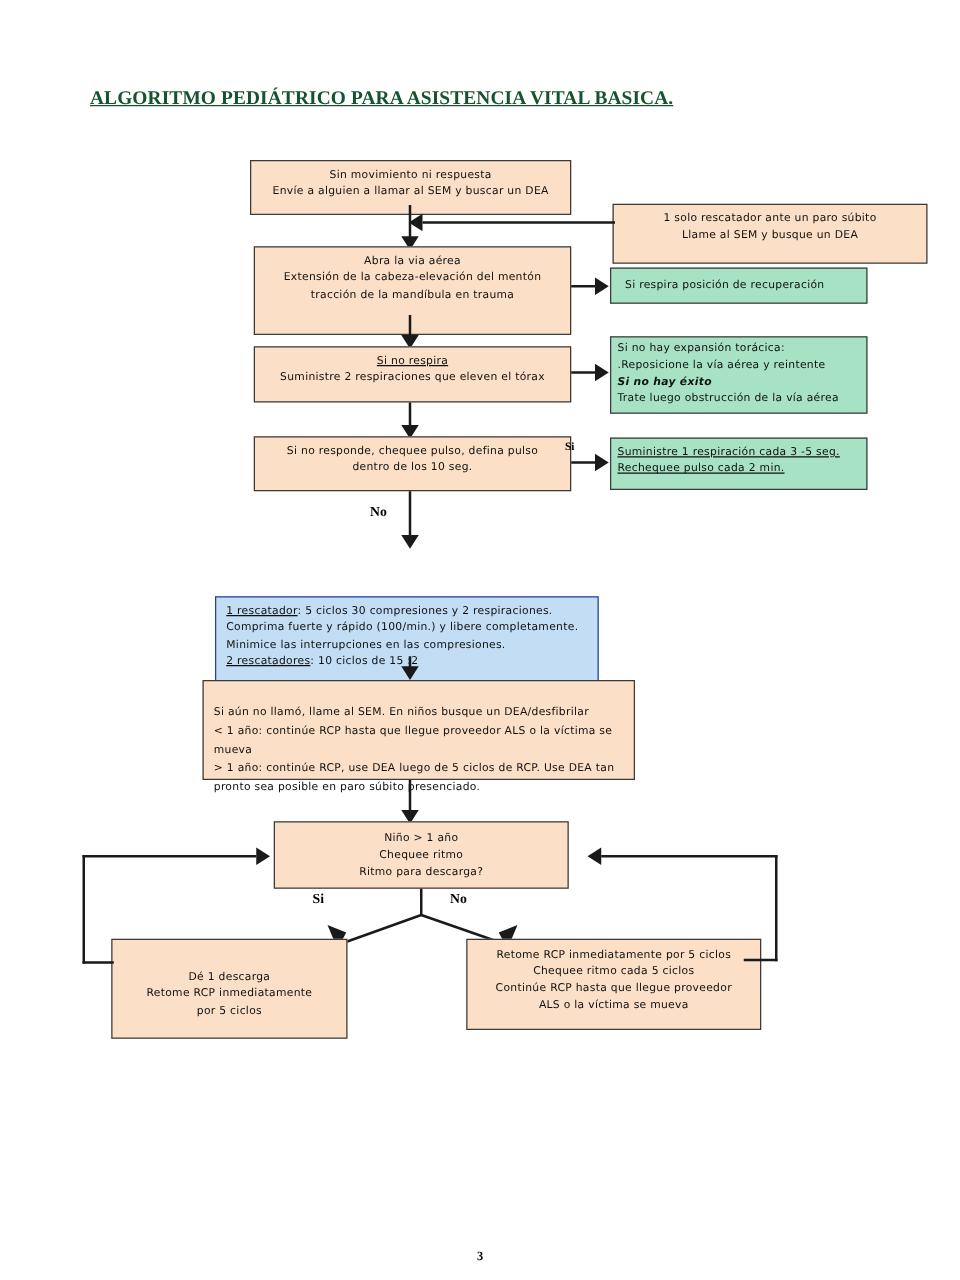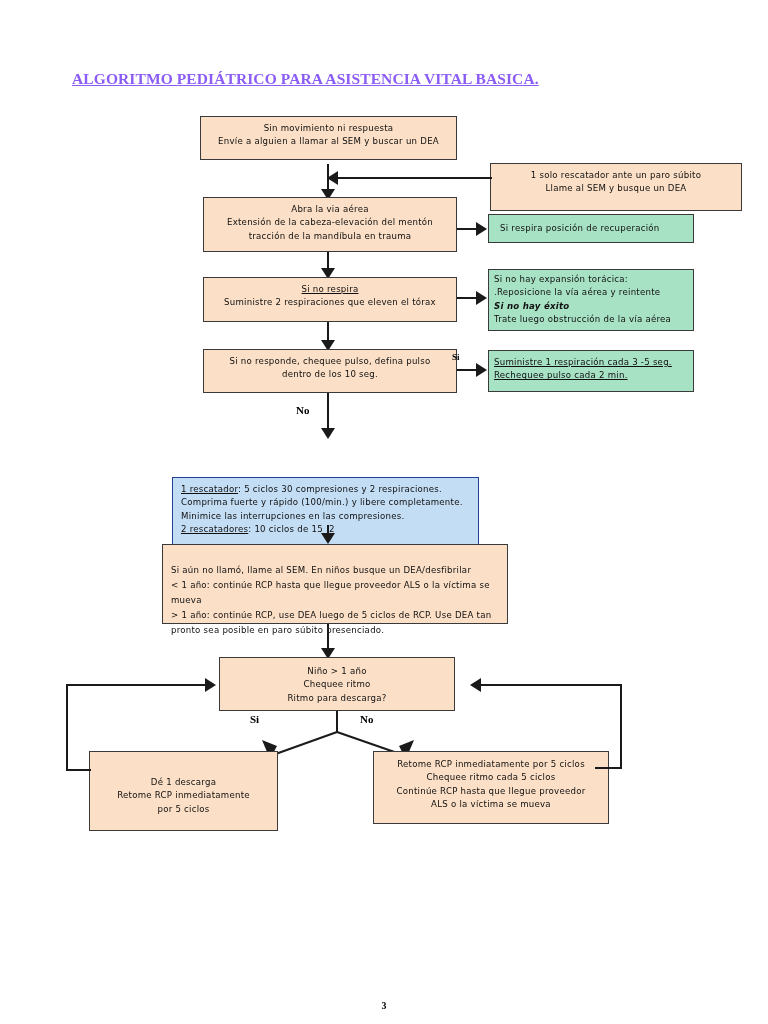--- a/index.html
+++ b/index.html
@@ -22,21 +22,21 @@
 
   .title {
     position: absolute;
     left: 72px;
     top: 70px;
     width: 620px;
     font-family: "Liberation Serif", serif;
     font-weight: bold;
     font-size: 15.5px;
     letter-spacing: 0.1px;
-    color: #8b5cf6;
+    color: #14532d;
     text-decoration: underline;
     white-space: nowrap;
   }
 
   .box {
     position: absolute;
     box-sizing: border-box;
     border: 1px solid #3a3a3a;
     font-family: "DejaVu Sans", sans-serif;
     font-size: 8.6px;
@@ -111,37 +111,37 @@
     color: #000;
   }
 </style>
 </head>
 <body>
 
 <div id="page">
 
   <div class="title">ALGORITMO PEDIÁTRICO PARA ASISTENCIA VITAL BASICA.</div>
 
-  <div class="box peach ctr" style="left:200px; top:116px; width:257px; height:44px;">
+  <div class="box peach ctr" style="left:200px; top:128px; width:257px; height:44px;">
     <div>Sin movimiento ni respuesta</div>
     <div>Envíe a alguien a llamar al SEM y buscar un DEA</div>
   </div>
 
   <div class="vline" style="left:327px; top:164px; height:30px;"></div>
   <div class="arrow-down" style="left:321px; top:189px;"></div>
 
   <div class="box peach ctr" style="left:490px; top:163px; width:252px; height:48px;">
     <div>1 solo rescatador ante un paro súbito</div>
     <div>Llame al SEM y busque un DEA</div>
   </div>
 
   <div class="hline" style="left:338px; top:177px; width:154px;"></div>
   <div class="arrow-left" style="left:327px; top:171px;"></div>
 
-  <div class="box peach ctr" style="left:203px; top:197px; width:254px; height:55px;">
+  <div class="box peach ctr" style="left:203px; top:197px; width:254px; height:71px;">
     <div>Abra la via aérea</div>
     <div>Extensión de la cabeza-elevación del mentón</div>
     <div>tracción de la mandíbula en trauma</div>
   </div>
 
   <div class="vline" style="left:327px; top:252px; height:22px;"></div>
   <div class="arrow-down" style="left:321px; top:268px;"></div>
 
   <div class="hline" style="left:457px; top:228px; width:23px;"></div>
   <div class="arrow-right" style="left:476px; top:222px;"></div>

